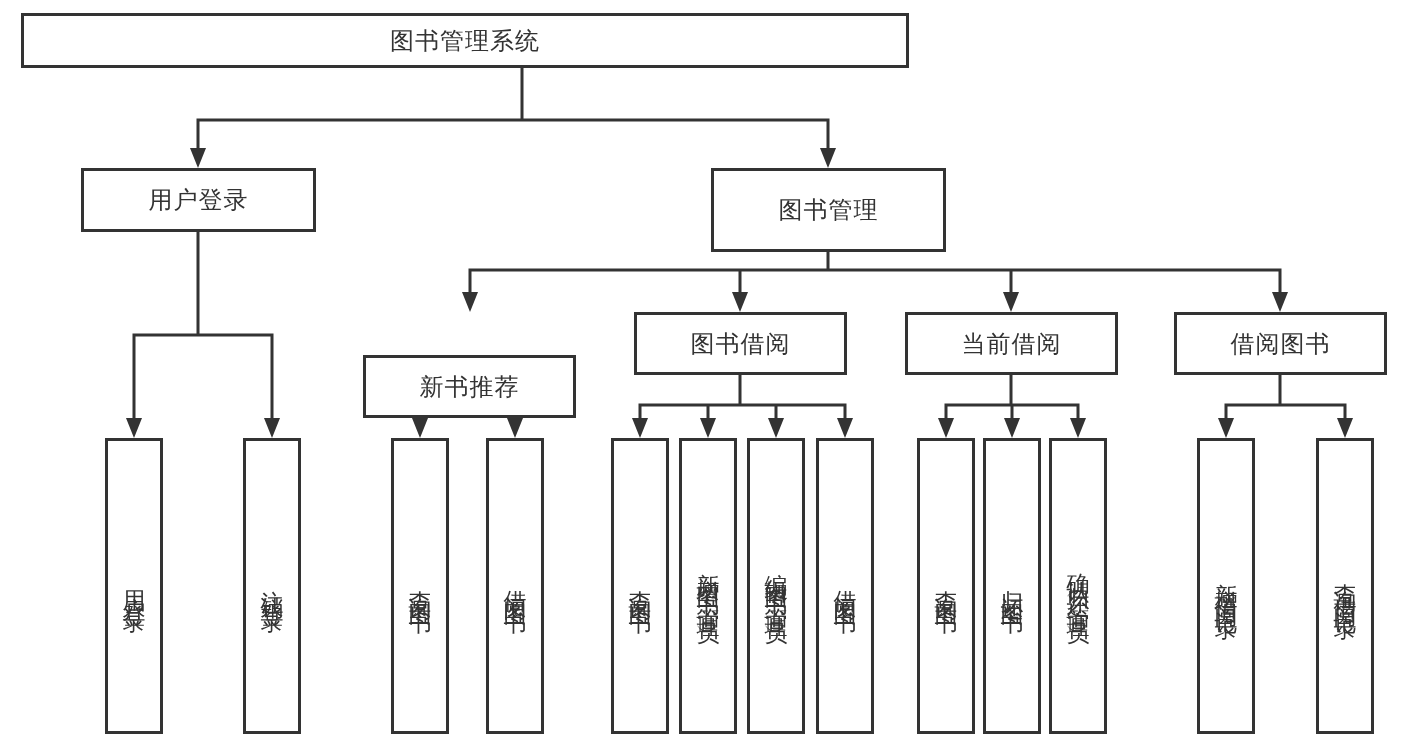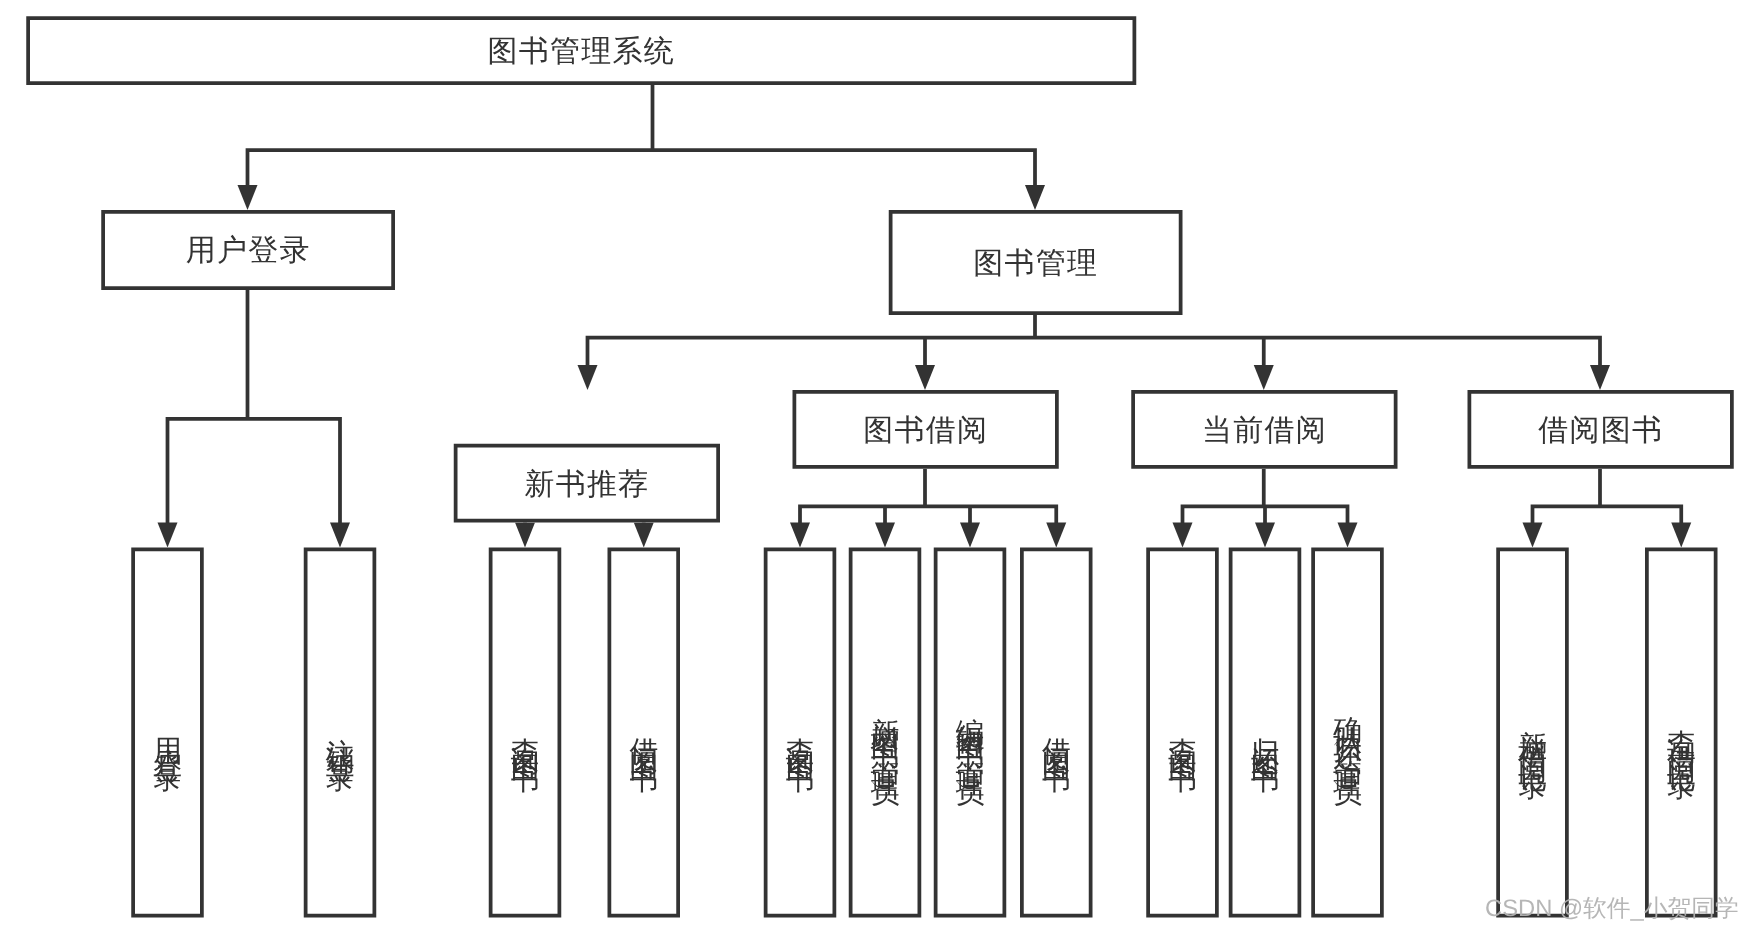--- a/index.html
+++ b/index.html
@@ -123,15 +123,14 @@
   <div class="box v-box" style="left:747px; top:438px; width:58px; height:296px;">编辑图书（管理员）</div>
   <div class="box v-box" style="left:816px; top:438px; width:58px; height:296px;">借阅图书</div>
 
   <div class="box v-box" style="left:917px; top:438px; width:58px; height:296px;">查询图书</div>
   <div class="box v-box" style="left:983px; top:438px; width:58px; height:296px;">归还图书</div>
   <div class="box v-box" style="left:1049px; top:438px; width:58px; height:296px;">确认归还（管理员）</div>
 
   <div class="box v-box" style="left:1197px; top:438px; width:58px; height:296px;">新增借阅记录</div>
   <div class="box v-box" style="left:1316px; top:438px; width:58px; height:296px;">查询借阅记录</div>
 
-  <div class="watermark">CSDN @软件_小贺同学</div>
 
 </div>
 
 </body></html>

